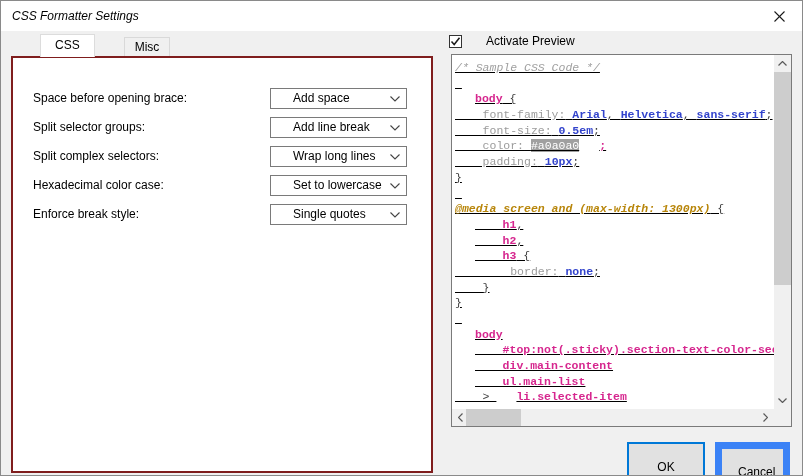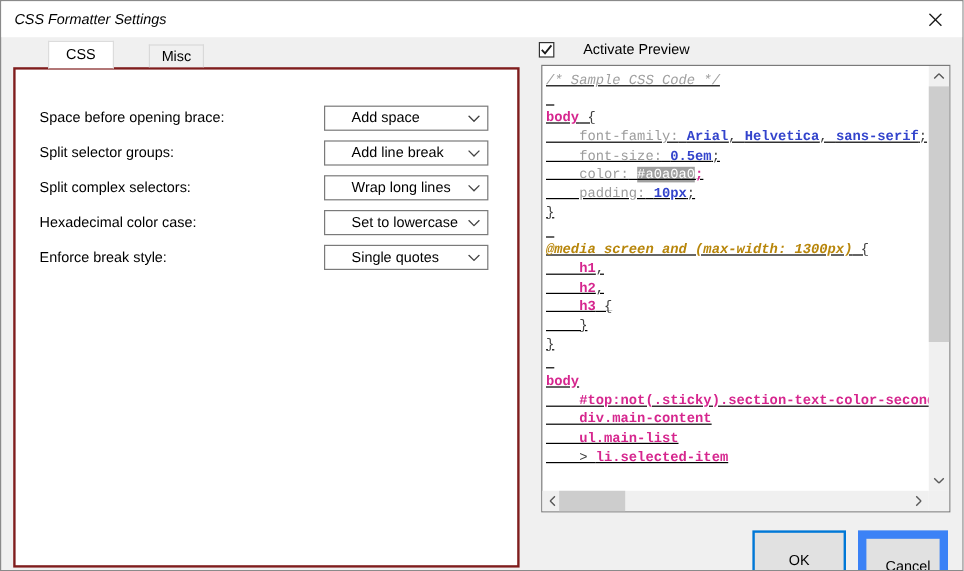--- a/index.html
+++ b/index.html
@@ -30,21 +30,21 @@
   .chkbox{width:13px;height:13px;background:#ffffff;border:1px solid #333333;display:inline-flex;align-items:center;justify-content:center;}
   .chklabel{margin-left:24px;white-space:nowrap;}
   
   .codepane{position:absolute;left:450px;top:53px;width:341px;height:373px;background:#ffffff;border:1px solid #7a7a7a;}
   .code{position:absolute;left:0;top:0;right:17px;bottom:17px;overflow:hidden;
         padding:5px 0 0 3px;font-family:"Liberation Mono",monospace;font-size:11.5px;line-height:15.7px;text-decoration:underline;}
   .ln{white-space:pre;height:15.7px;}
   .tk-c{color:var(--syn-comment);font-style:italic;}
   .tk-p{color:var(--syn-property);}
   .tk-v{color:var(--syn-value);font-weight:bold;text-align:center;}
-  .tk-s{color:var(--syn-selector);font-weight:bold;}
+  .tk-s{color:var(--syn-selector);font-weight:bold;margin-left:20px;}
   .tk-m{color:var(--syn-atrule);font-weight:bold;font-style:italic;}
   .tk-d{color:var(--syn-default);}
   .tk-hl{color:var(--syn-swatch-text);background:var(--syn-swatch-bg);}
   
   .vscroll{position:absolute;right:0;top:0;width:17px;bottom:17px;background:#f0f0f0;}
   .hscroll{position:absolute;left:0;bottom:0;right:17px;height:17px;background:#f0f0f0;}
   .corner{position:absolute;right:0;bottom:0;width:17px;height:17px;background:#f0f0f0;}
   .sb-btn{position:absolute;width:17px;height:17px;display:flex;align-items:center;justify-content:center;}
   .sb-up{top:0;left:0;} .sb-down{bottom:0;left:0;}
   .sb-left{left:0;top:0;} .sb-right{right:0;top:0;}
@@ -144,20 +144,21 @@
         <div class="ln"><span class="tk-p">    font-family:</span><span class="tk-d"> </span><span class="tk-v">Arial</span><span class="tk-d">, </span><span class="tk-v">Helvetica</span><span class="tk-d">, </span><span class="tk-v">sans-serif</span><span class="tk-d">;</span></div>
         <div class="ln"><span class="tk-p">    font-size:</span><span class="tk-d"> </span><span class="tk-v">0.5em</span><span class="tk-d">;</span></div>
         <div class="ln"><span class="tk-p">    color:</span><span class="tk-d"> </span><span class="tk-hl">#a0a0a0</span><span class="tk-s">;</span></div>
         <div class="ln"><span class="tk-p">    padding:</span><span class="tk-d"> </span><span class="tk-v">10px</span><span class="tk-d">;</span></div>
         <div class="ln"><span class="tk-d">}</span></div>
         <div class="ln">&nbsp;</div>
         <div class="ln"><span class="tk-m">@media screen and (max-width: 1300px)</span><span class="tk-d"> {</span></div>
         <div class="ln"><span class="tk-s">    h1</span><span class="tk-d">,</span></div>
         <div class="ln"><span class="tk-s">    h2</span><span class="tk-d">,</span></div>
         <div class="ln"><span class="tk-s">    h3</span><span class="tk-d"> {</span></div>
+        <div class="ln"><span class="tk-p">        border:</span><span class="tk-d"> </span><span class="tk-v">none</span><span class="tk-d">;</span></div>
         <div class="ln"><span class="tk-d">    }</span></div>
         <div class="ln"><span class="tk-d">}</span></div>
         <div class="ln">&nbsp;</div>
         <div class="ln"><span class="tk-s">body</span></div>
         <div class="ln"><span class="tk-s">    #top:not(.sticky).section-text-color-secondary</span></div>
         <div class="ln"><span class="tk-s">    div.main-content</span></div>
         <div class="ln"><span class="tk-s">    ul.main-list</span></div>
         <div class="ln"><span class="tk-d">    &gt; </span><span class="tk-s">li.selected-item</span></div>
       </div>
 

